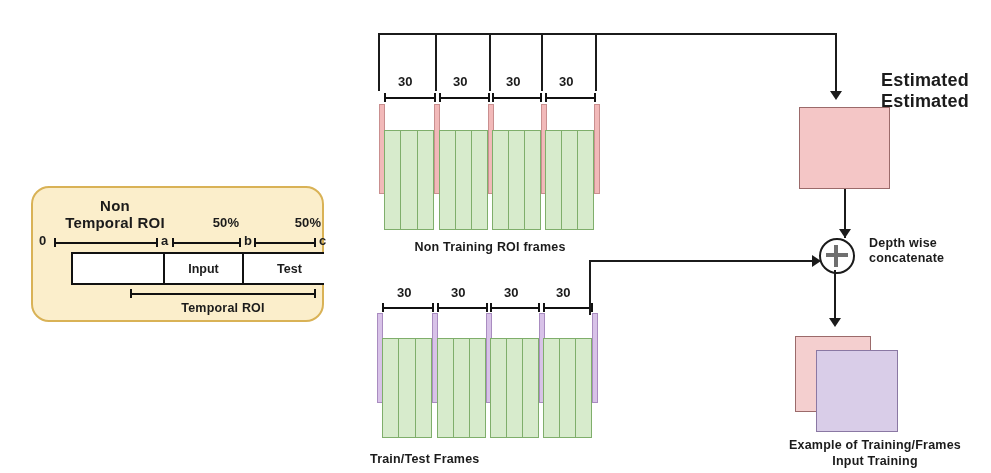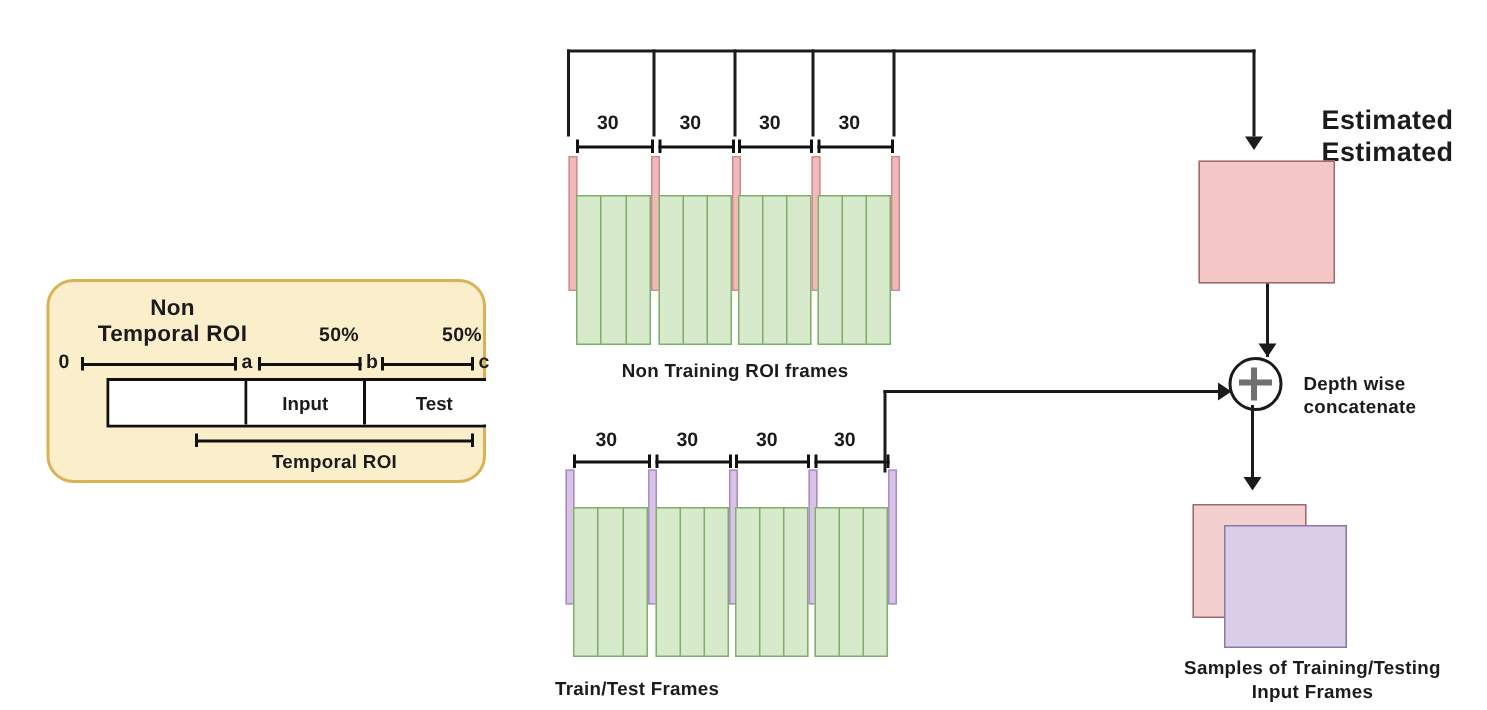--- a/index.html
+++ b/index.html
@@ -52,21 +52,21 @@
               border-right:6px solid transparent;border-top:9px solid #1b1b1b;}
   .arrow-right{position:absolute;width:0;height:0;border-top:6px solid transparent;
                border-bottom:6px solid transparent;border-left:9px solid #1b1b1b;}
 
   
   #bg-box{left:799px;top:107px;width:91px;height:82px;background:#f4c6c6;border:1px solid #9b6a6a;box-sizing:border-box;}
   #bg-label{left:860px;top:70px;width:130px;text-align:center;font-size:18px;}
   #concat-circle{left:819px;top:238px;width:32px;height:32px;border:2px solid #1b1b1b;border-radius:50%;background:#fff;}
   #concat-circle .ph{position:absolute;left:5px;right:5px;top:13px;height:4px;background:#6f6f6f;}
   #concat-circle .pv{position:absolute;top:5px;bottom:5px;left:13px;width:4px;background:#6f6f6f;}
-  #concat-label{left:869px;top:236px;width:120px;font-size:12.5px;line-height:1.2;margin-top:13px;}
+  #concat-label{left:869px;top:236px;width:120px;font-size:12.5px;line-height:1.2;}
   #sample-pink{left:795px;top:336px;width:76px;height:76px;background:#f4cfcf;border:1px solid #9b6a6a;box-sizing:border-box;}
   #sample-purple{left:816px;top:350px;width:82px;height:82px;background:#d9cde8;border:1px solid #8a78a3;box-sizing:border-box;}
   #sample-label{left:760px;top:438px;width:230px;text-align:center;font-size:12.5px;line-height:1.25;}
 
   #top-frames-label{left:370px;top:240px;width:240px;text-align:center;font-size:12.5px;}
   #bottom-frames-label{left:370px;top:452px;width:240px;font-size:12.5px;}
 </style>
 </head>
 <body>
 
@@ -256,15 +256,15 @@
   <div>Depth wise</div>
   <div>concatenate</div>
 </div>
 
 <div class="vline" style="left:834px;top:270px;height:52px;"></div>
 <div class="arrow-down" style="left:829px;top:318px;"></div>
 
 <div class="abs" id="sample-pink"></div>
 <div class="abs" id="sample-purple"></div>
 <div class="abs lbl" id="sample-label">
-  <div>Samples of Training/Testing</div>
-  <div>Input Frames</div>
+  <div>Example of Training/Frames</div>
+  <div>Input Training</div>
 </div>
 
 </body></html>

